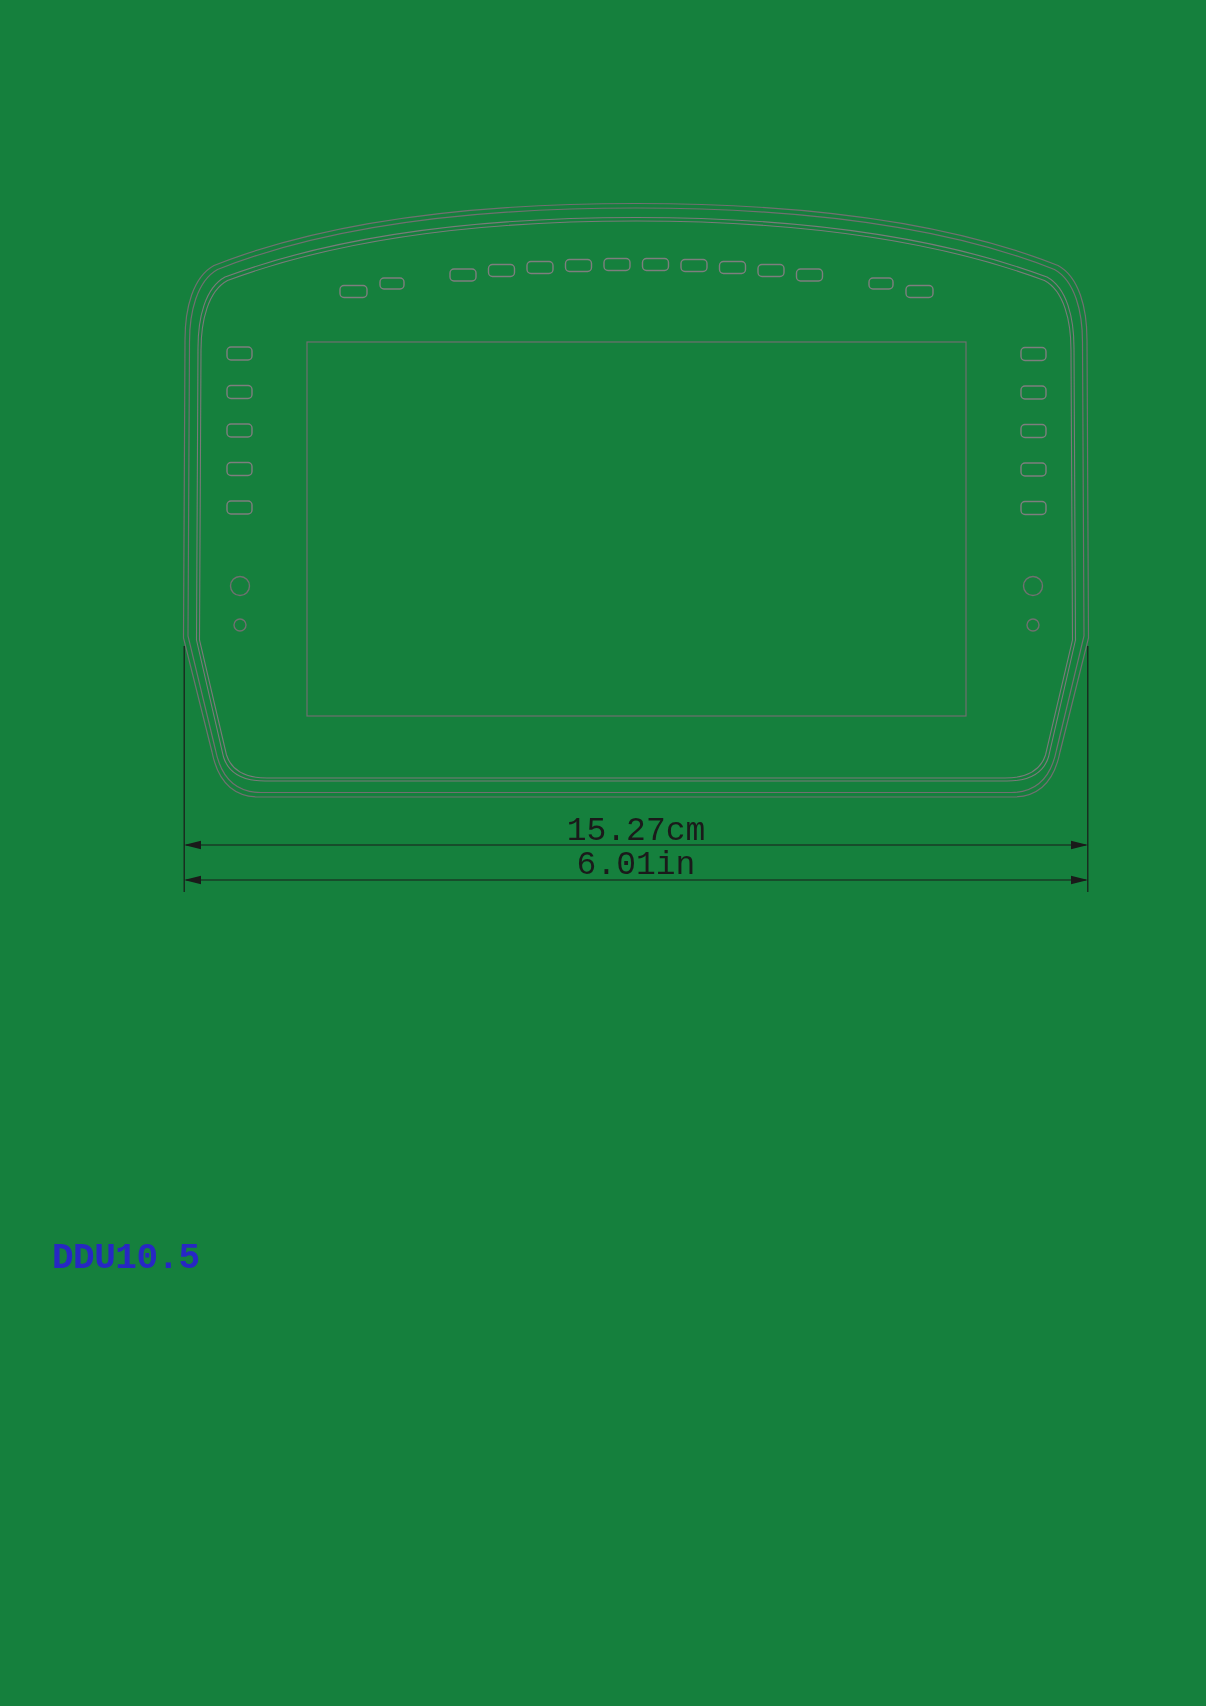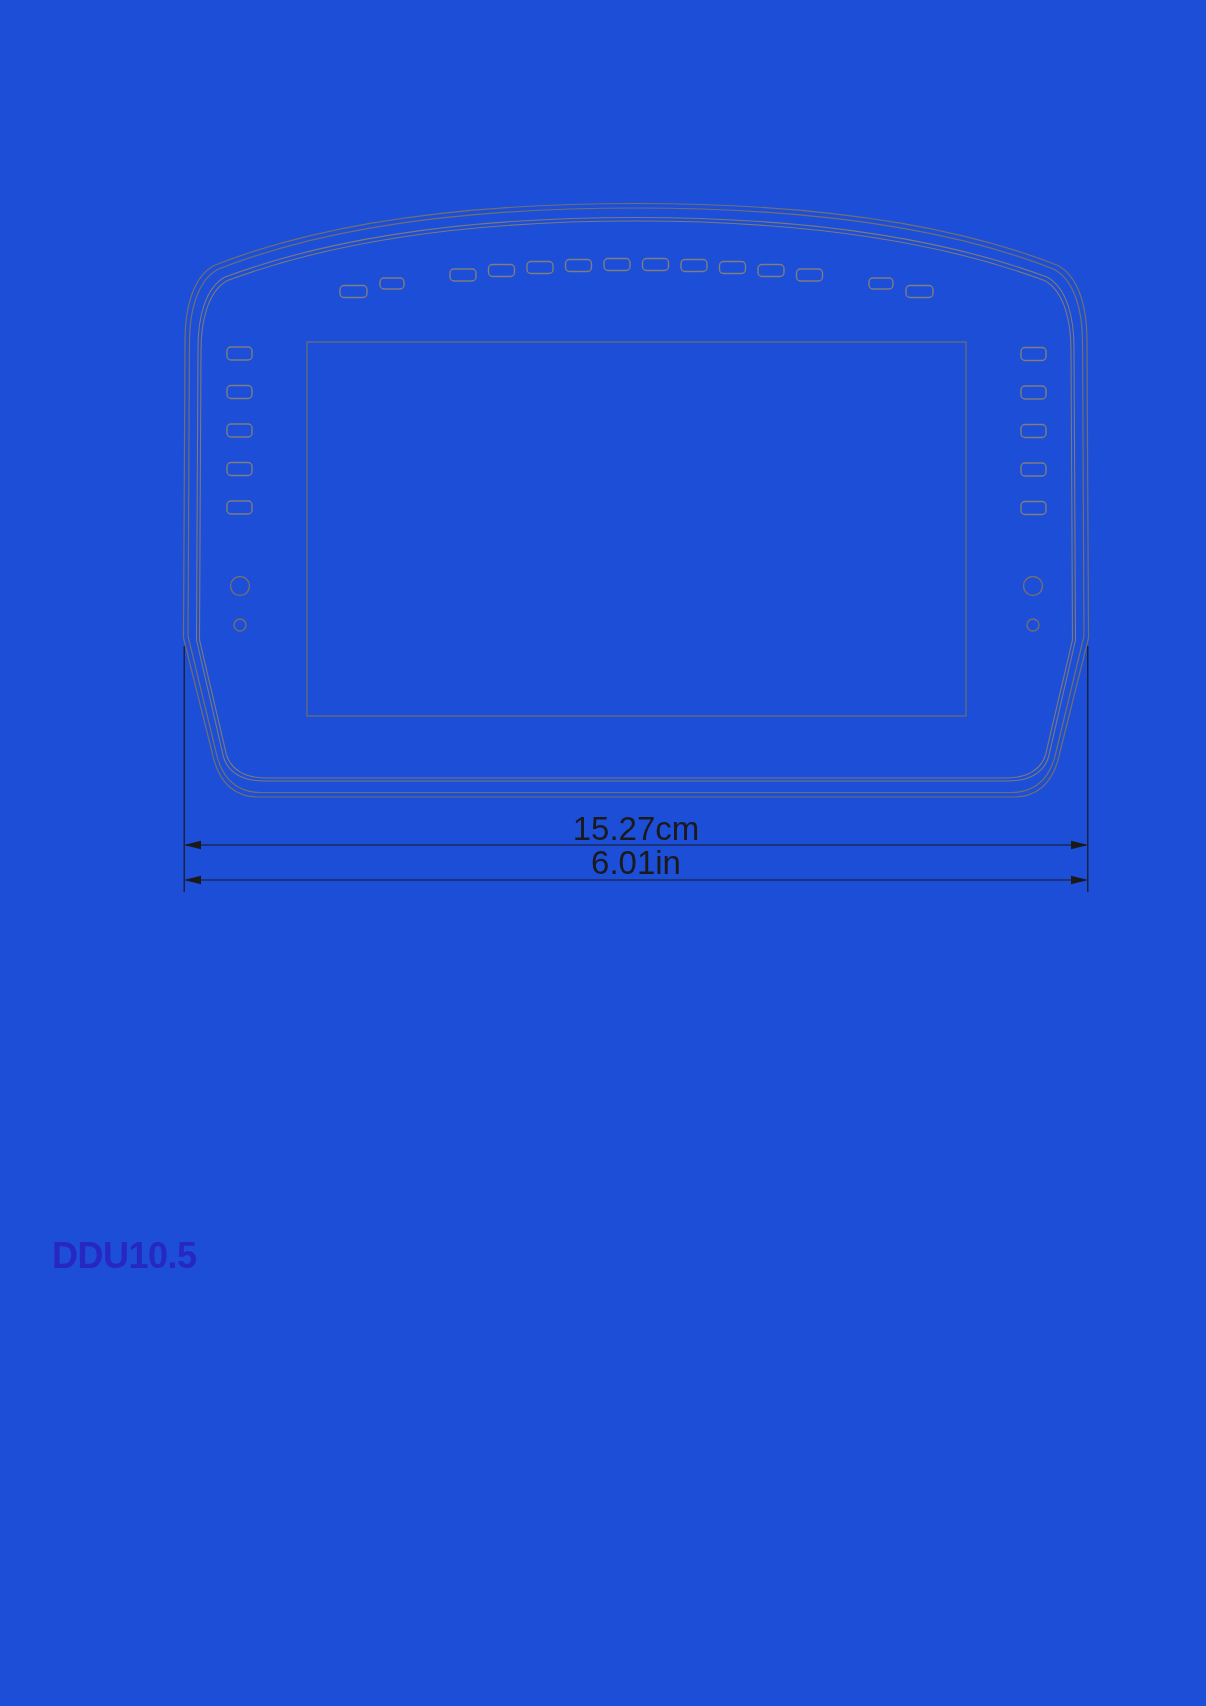--- a/index.html
+++ b/index.html
@@ -1,20 +1,20 @@
 <!DOCTYPE html>
 <html><head>
 <meta charset="utf-8">
 <style>
   html,body{margin:0;padding:0;background:#ffffff;}
   .page{
     position:relative;
     width:1206px;height:1706px;
-    background:#1d4ed8;
-    font-family:Liberation Sans, sans-serif;
+    background:#15803d;
+    font-family:Liberation Mono, monospace;
     overflow:hidden;
   }
   svg{position:absolute;left:0;top:0;}
   .outline{fill:none;stroke:#707070;stroke-width:1.2;}
   .outline-thin{fill:none;stroke:#7a7a7a;stroke-width:1.1;}
   .led{fill:none;stroke:#7e7e7e;stroke-width:1.4;}
   .circle{fill:none;stroke:#707070;stroke-width:1.4;}
   .screen{fill:none;stroke:#6f6f6f;stroke-width:1.2;}
   .dimline{stroke:#1a1a1a;stroke-width:1.2;fill:none;}
   .dimarrow{fill:#1a1a1a;stroke:none;}

